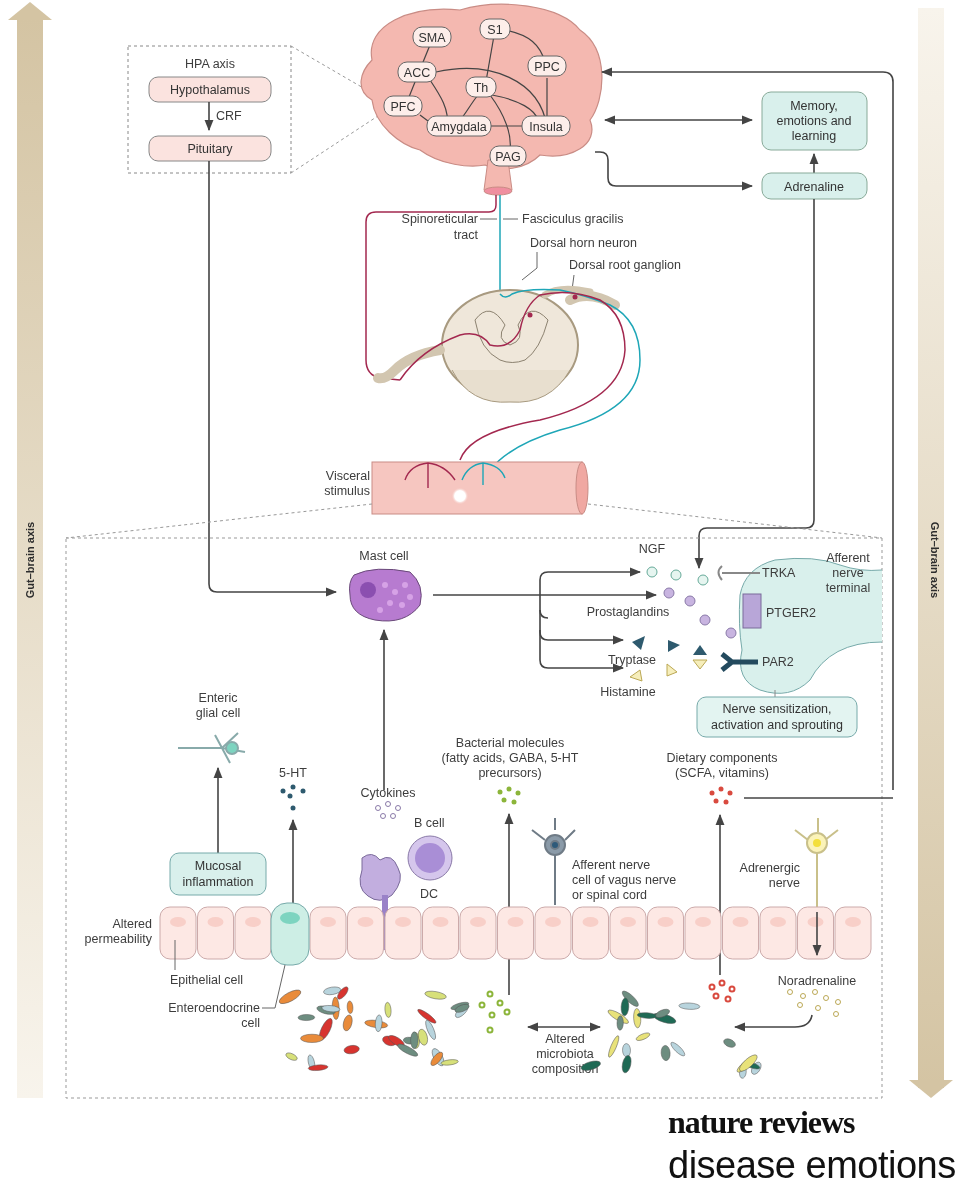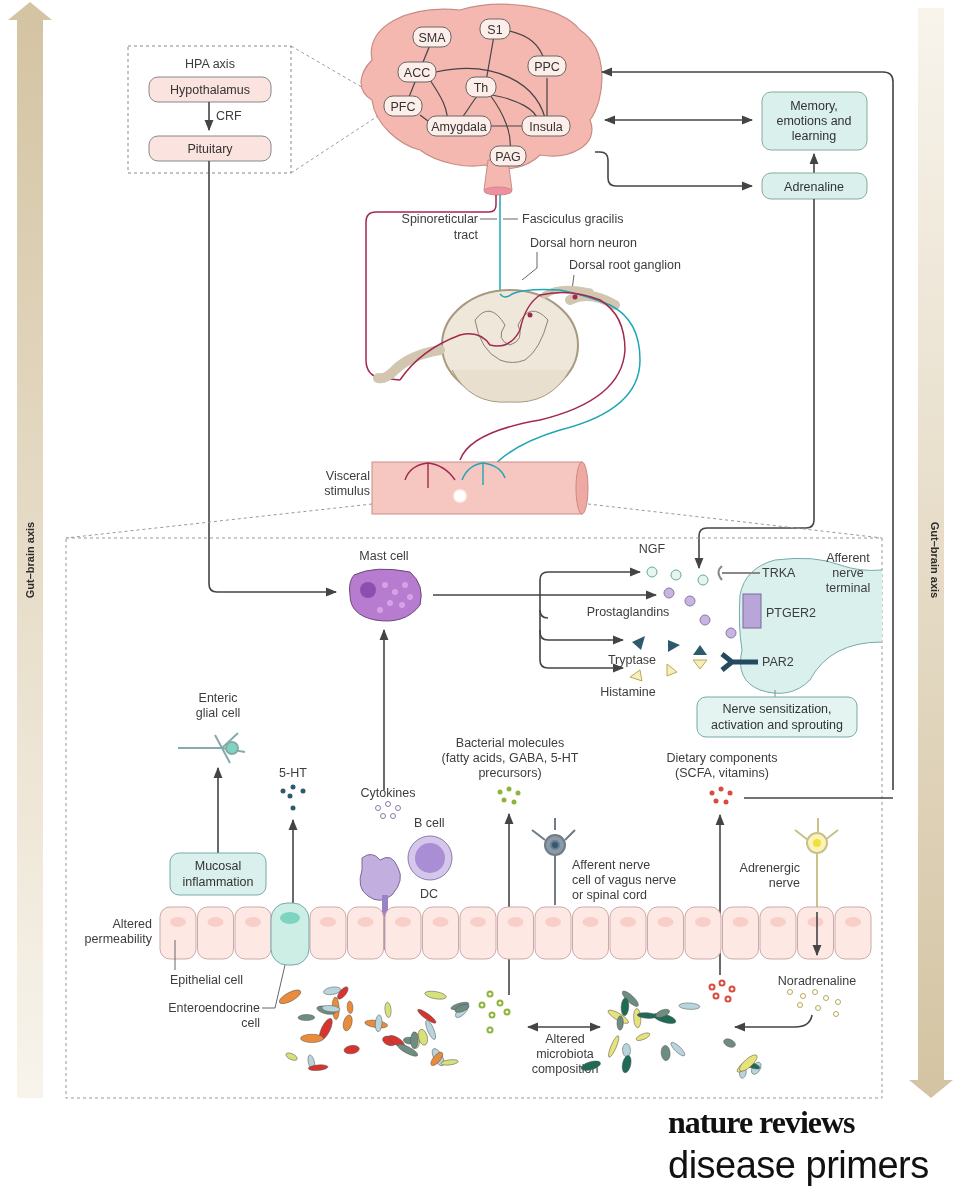--- a/index.html
+++ b/index.html
@@ -457,13 +457,13 @@
         <ellipse cx="745.8078703703703" cy="1064.79561042524" rx="10.940869341563786" ry="3.264557613168724" transform="rotate(141 745.8078703703703 1064.79561042524)" fill="#e8e27a" stroke="#555" stroke-width="0.5"></ellipse>
         <ellipse cx="662.6172839506173" cy="1013.3981481481482" rx="7.3561213991769545" ry="3.3510202331961594" transform="rotate(158 662.6172839506173 1013.3981481481482)" fill="#6d8d80" stroke="#555" stroke-width="0.5"></ellipse>
         <ellipse cx="689.3804012345679" cy="1006.1776406035665" rx="10.51057098765432" ry="3.196227709190672" transform="rotate(3 689.3804012345679 1006.1776406035665)" fill="#b8d4dd" stroke="#555" stroke-width="0.5"></ellipse>
         <ellipse cx="626.6527777777778" cy="1064.121742112483" rx="8.867181069958848" ry="4.139686213991769" transform="rotate(102 626.6527777777778 1064.121742112483)" fill="#1f6a55" stroke="#555" stroke-width="0.5"></ellipse>
         <ellipse cx="748.3233024691358" cy="1063.0329218106997" rx="11.333359053497944" ry="4.11349451303155" transform="rotate(138 748.3233024691358 1063.0329218106997)" fill="#e8e27a" stroke="#555" stroke-width="0.5"></ellipse>
       </g>
   </g>
 </svg>
 
 <div class="logo1">nature reviews</div>
-<div class="logo2">disease primers</div>
+<div class="logo2">disease emotions</div>
 
 </body></html>

